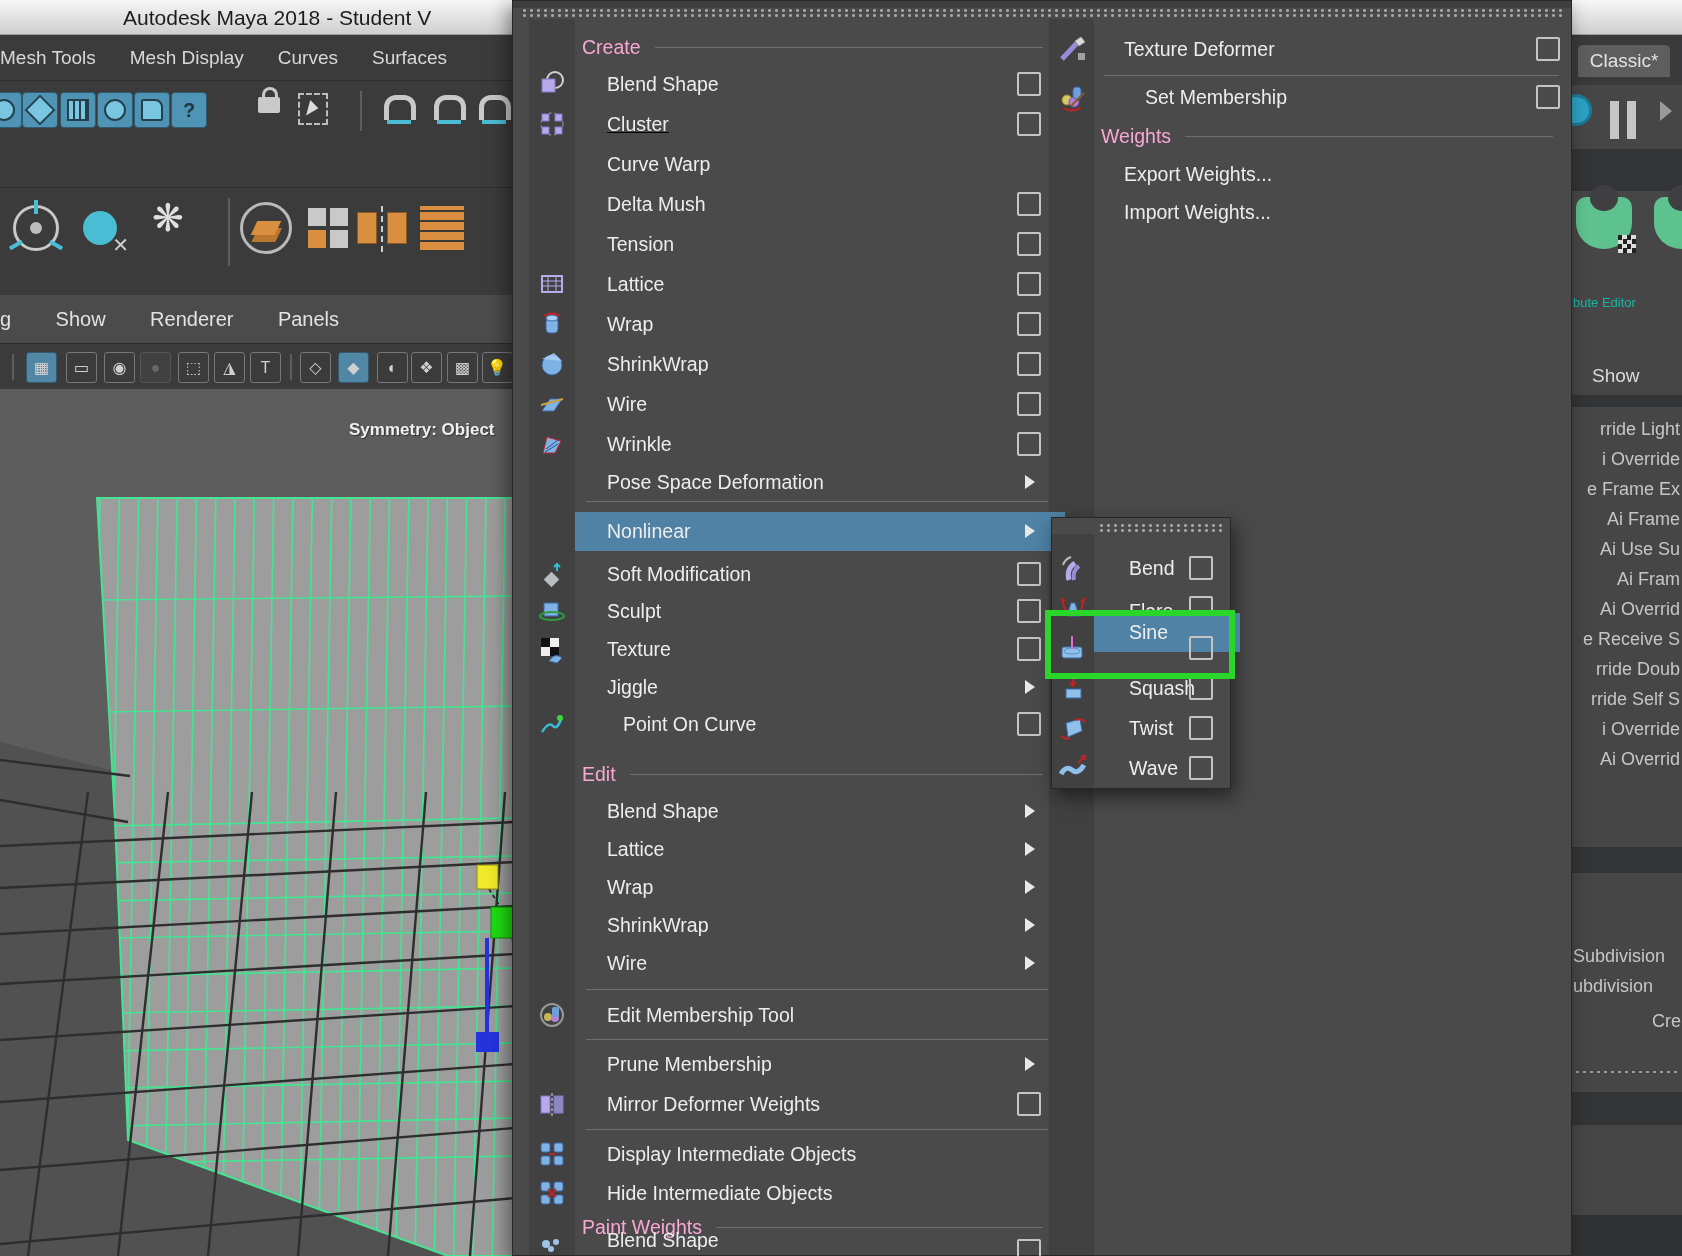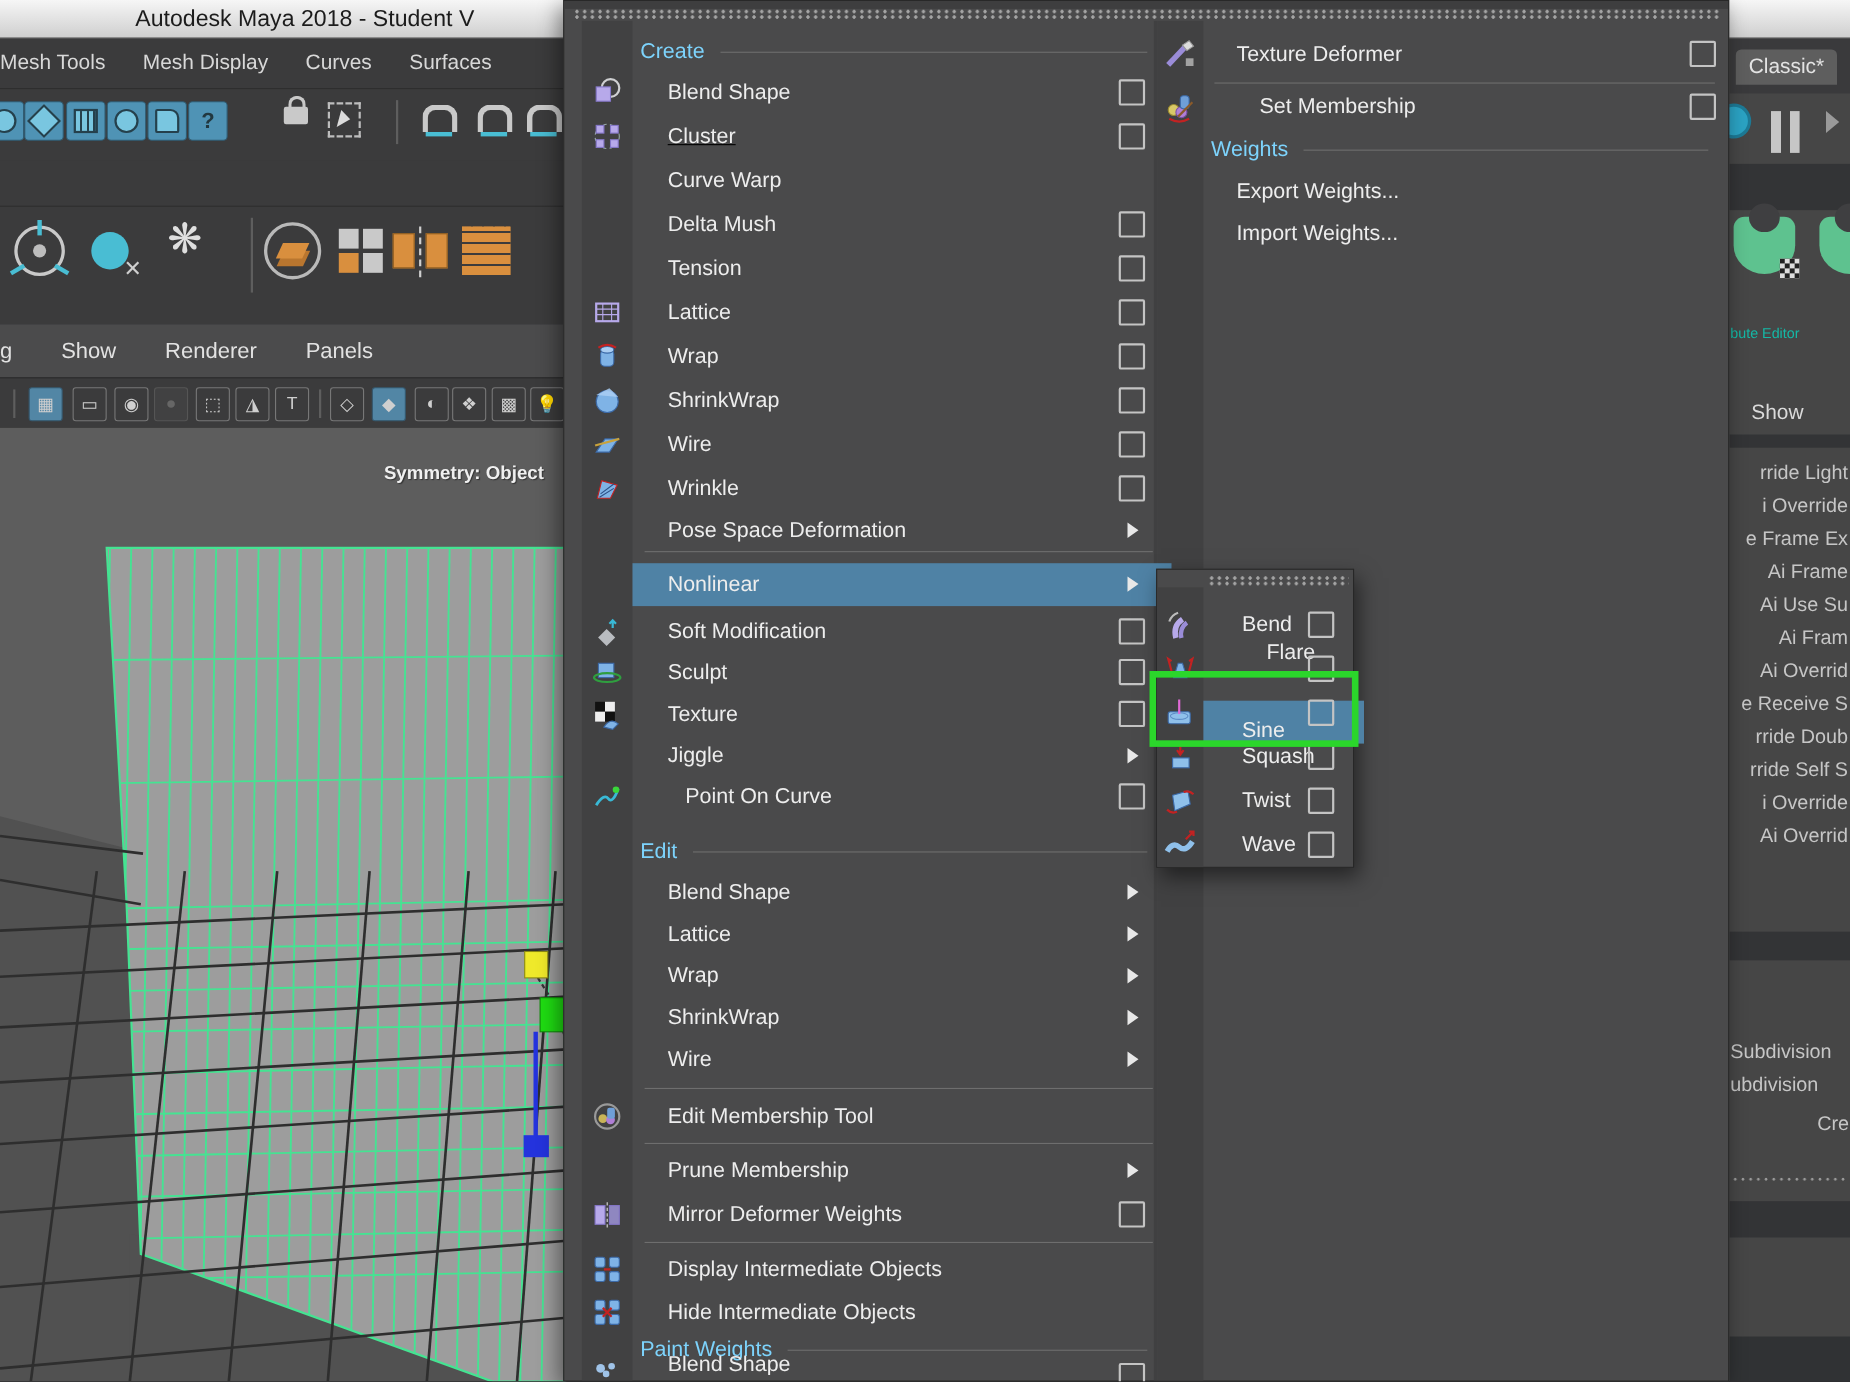--- a/index.html
+++ b/index.html
@@ -102,21 +102,21 @@
     border:1px solid #282828;box-shadow:-4px 6px 18px rgba(0,0,0,.45);box-sizing:border-box;}
   .menu-topstrip{position:absolute;left:0;top:0;width:100%;height:7px;background:#3e3e3f;}
   .tearline{position:absolute;height:10px;
     background:radial-gradient(circle,#a5a5a5 1.3px,transparent 1.6px);background-size:7px 5px;}
   .gutter{position:absolute;top:18px;bottom:0;width:46px;background:#414142;}
   .coldiv{position:absolute;top:18px;bottom:0;left:536px;width:3px;background:#404041;}
   .mrow{position:absolute;height:39px;display:flex;align-items:center;}
   .mrow .lbl{font-size:19.5px;color:#ededed;white-space:nowrap;}
   .mrow.hl-bar{background:#4f82a5;}
   .mhead{position:absolute;height:34px;display:flex;align-items:center;}
-  .mhead .lbl{font-size:19.5px;color:#7dd3fc;white-space:nowrap;margin-right:14px;}
+  .mhead .lbl{font-size:19.5px;color:#f9a8d4;white-space:nowrap;margin-right:14px;}
   .mhead .line{flex:1;height:1px;background:#6e6e6e;}
   .msep{position:absolute;height:1px;background:#6e6e6e;}
   .mcheck{position:absolute;width:20px;height:20px;border:2px solid #c4c4c4;border-radius:2px;}
   .marrow{position:absolute;width:0;height:0;border-left:10px solid #e8e8e8;
     border-top:7px solid transparent;border-bottom:7px solid transparent;}
   .micon{position:absolute;width:30px;height:30px;}
   .submenu{left:1051px;top:517px;width:180px;height:272px;background:#4a4a4b;
     border:1px solid #272727;box-shadow:4px 8px 18px rgba(0,0,0,.5);box-sizing:border-box;}
   .submenu .gutter2{position:absolute;left:0;top:16px;bottom:0;width:42px;background:#414142;}
   .greenbox{left:1045px;top:610px;width:190px;height:69px;border:6px solid #2bd62b;
@@ -598,29 +598,29 @@
     <div id="submenu-items">
         <div class="mrow" style="left: 77px; top: 30.5px; width: 89px;">
           <span class="lbl" style="margin-left: 0px;">Bend</span>
         </div>
         <div class="micon" style="left: 6px; top: 35px;"><svg width="30" height="30" viewBox="0 0 30 30">
             <path d="M11 27q-3-11 6-17" stroke="#b7a9ea" stroke-width="5" fill="none"></path>
             <path d="M16 27q-2-9 5-14" stroke="#9a8cd8" stroke-width="4" fill="none"></path>
             <path d="M5 12q2-6 8-8" stroke="#bbb" fill="none" stroke-width="2"></path>
           </svg></div>
         <div class="mcheck" style="left: 137px; top: 38px;"></div>
-        <div class="mrow" style="left: 77px; top: 56px; width: 89px; justify-content: center;">
+        <div class="mrow" style="left: 77px; top: 74px; width: 89px;">
           <span class="lbl" style="margin-left: 0px;">Flare</span>
         </div>
         <div class="micon" style="left: 6px; top: 75px;"><svg width="30" height="30" viewBox="0 0 30 30">
             <path d="M9 23l4-13h4l4 13z" fill="#7fb3e6" stroke="#3c6aa8"></path>
             <path d="M7 17L4 6l3 2M23 17l3-11-3 2" stroke="#c22222" stroke-width="2" fill="none"></path>
           </svg></div>
         <div class="mcheck" style="left: 137px; top: 78px;"></div>
-        <div class="mrow hl-bar" style="left: 42px; top: 119px; width: 146px; align-items: flex-end;">
+        <div class="mrow hl-bar" style="left: 42px; top: 95px; width: 146px;">
           <span class="lbl" style="margin-left: 35px;">Sine</span>
         </div>
         <div class="micon" style="left: 6px; top: 115px;"><svg width="30" height="30" viewBox="0 0 30 30">
             <rect x="4" y="14" width="20" height="11" rx="2" fill="#8fc0ea" stroke="#3c6aa8"></rect>
             <ellipse cx="14" cy="18" rx="8" ry="3" fill="none" stroke="#5d8cc6"></ellipse>
             <path d="M14 16V3" stroke="#e06ad6" stroke-width="2"></path>
           </svg></div>
         <div class="mcheck" style="left: 137px; top: 118px;"></div>
         <div class="mrow" style="left: 77px; top: 150.5px; width: 89px;">
           <span class="lbl" style="margin-left: 0px;">Squash</span>

